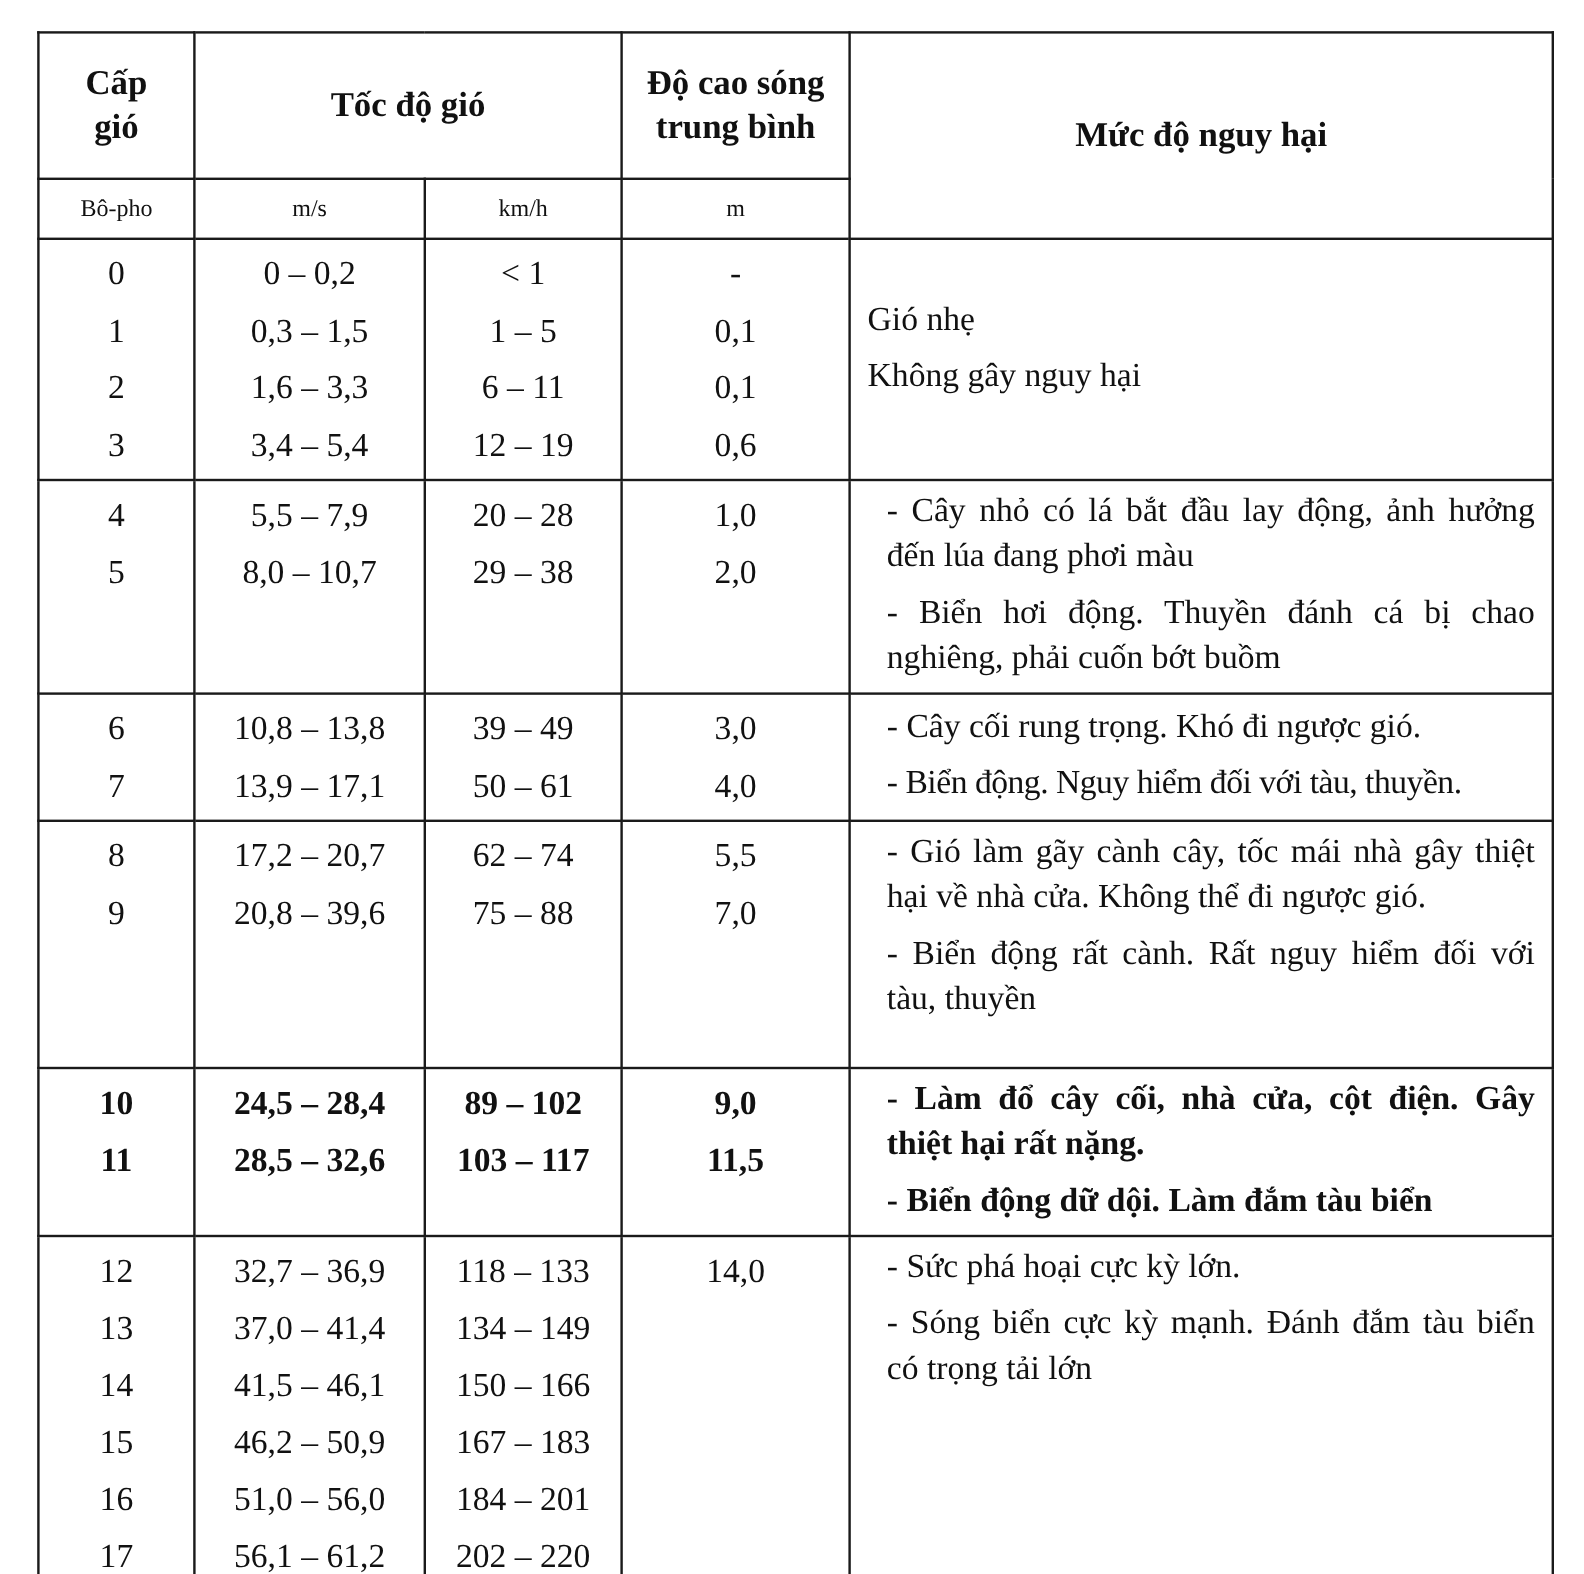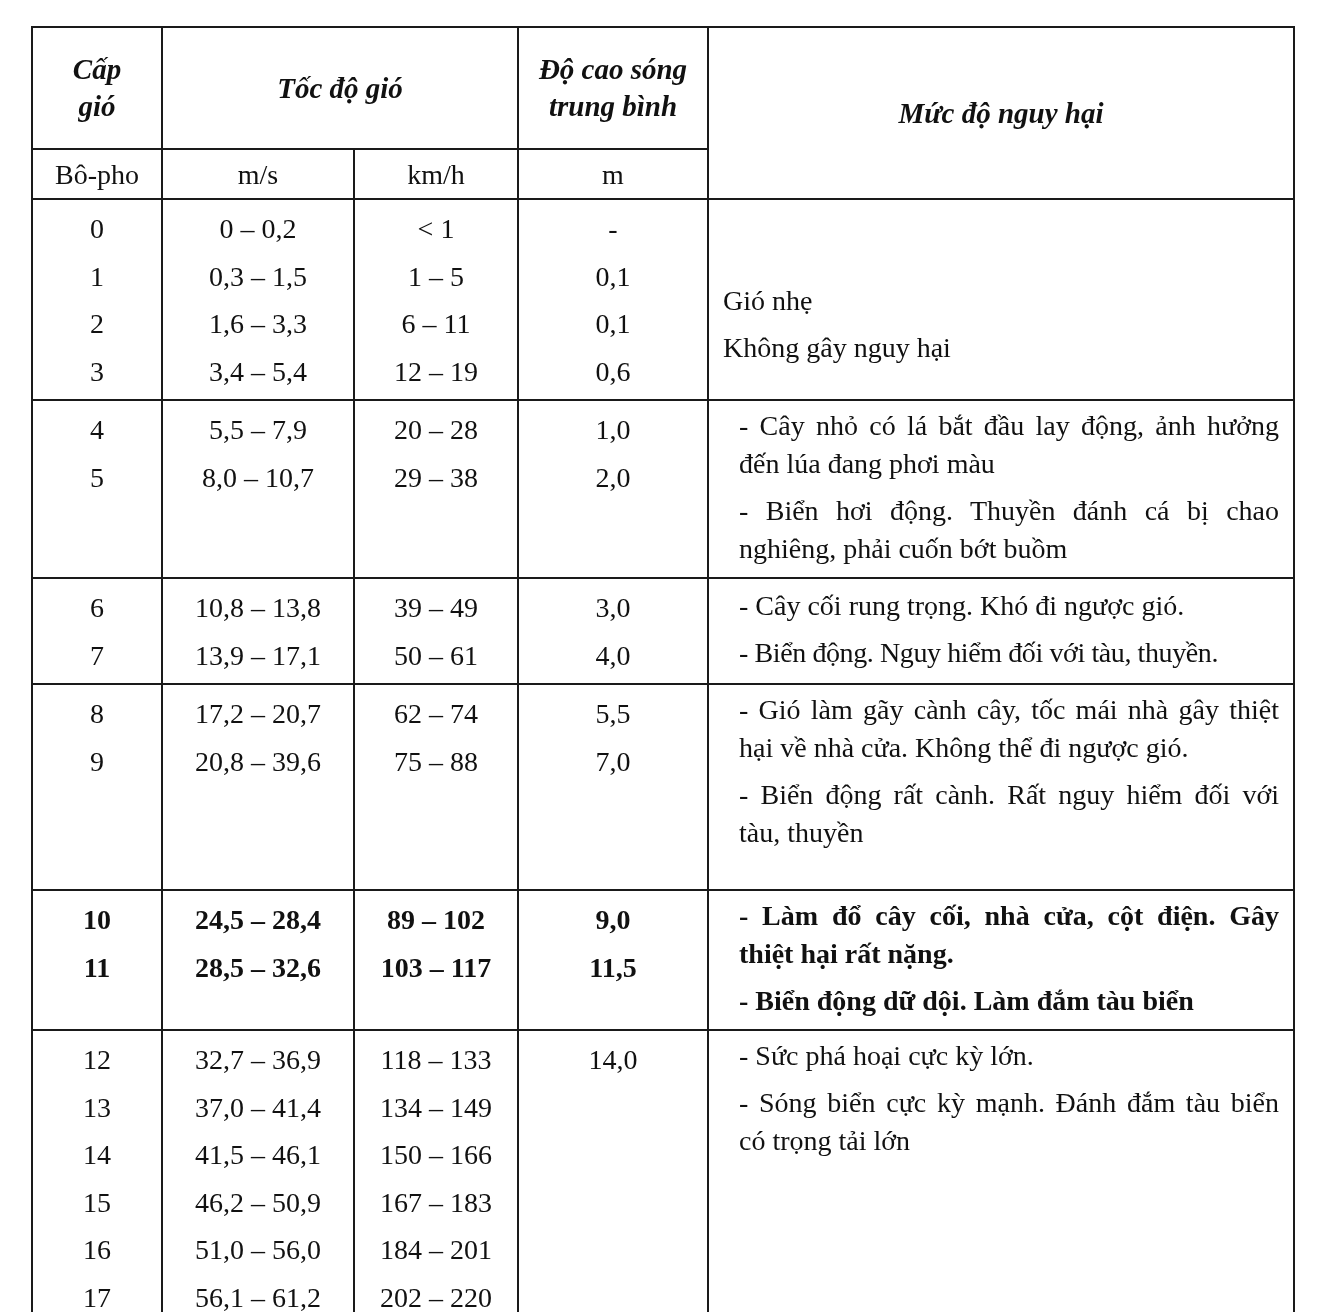--- a/index.html
+++ b/index.html
@@ -8,28 +8,28 @@
   table.beaufort {
     position: absolute; left: 31px; top: 26px;
     width: 1262px; border-collapse: collapse; table-layout: fixed;
   }
   table.beaufort td, table.beaufort th {
     border: 2px solid #1a1a1a; padding: 0; vertical-align: top;
   }
   col.c1 { width: 130px; } col.c2 { width: 192px; } col.c3 { width: 164px; }
   col.c4 { width: 190px; } col.c5 { width: 586px; }
   th { font-weight: bold; font-size: 29px; text-align: center; vertical-align: middle !important; line-height: 37px; }
-  tr.h1 { height: 122px; font-style: italic; }
+  tr.h1 { height: 122px; }
   tr.h2 { height: 50px; }
-  tr.h2 th { font-weight: normal; font-size: 28px; }
+  tr.h2 th { font-weight: normal; font-size: 20px; }
   .stack { display: flex; flex-direction: column; align-items: center; padding-top: 9px; }
   .stack span { display: block; height: 47.5px; line-height: 40px; font-size: 28px; white-space: nowrap; }
   .desc { padding: 6px 14px 0 14px; font-size: 28px; line-height: 38px; text-align: justify; }
   .desc p { margin: 0 0 9px 16px; }
-  .desc.plain { padding-top: 82px; }
+  .desc.plain { padding-top: 48px; }
   .desc.plain p { margin: 0 0 9px 0; line-height: 38px; }
   tr.g1 { height: 192px; } tr.g2 { height: 170px; } tr.g3 { height: 96px; }
   tr.g4 { height: 206px; } tr.g5 { height: 133px; font-weight: bold; } tr.g6 { height: 288px; }
 </style>
 </head>
 <body>
 
 <table class="beaufort">
   <colgroup>
       <col class="c1">

